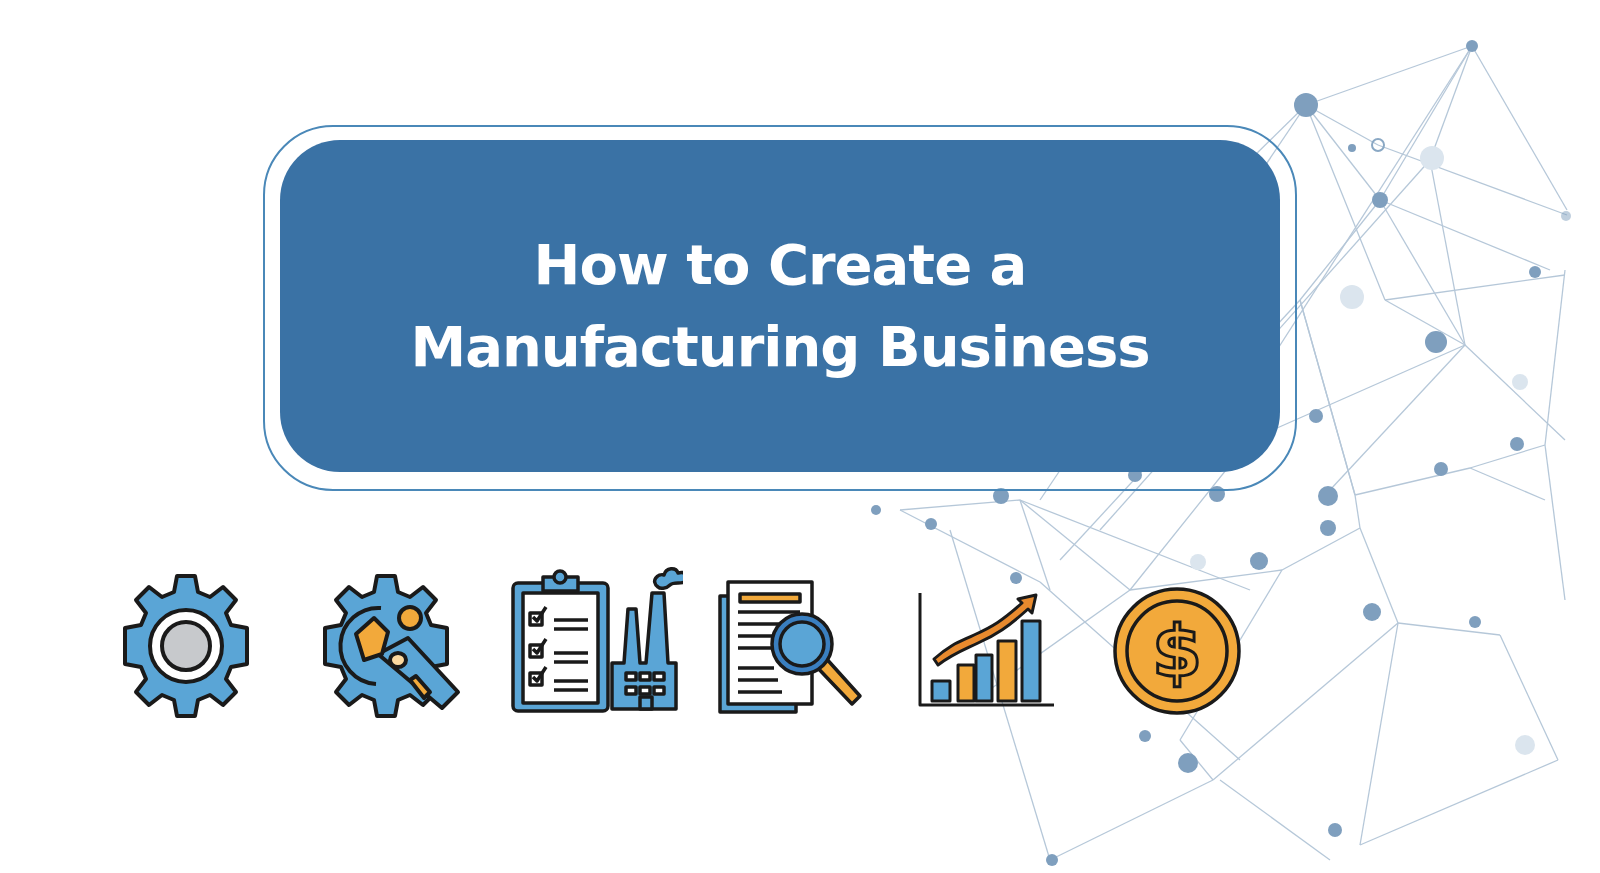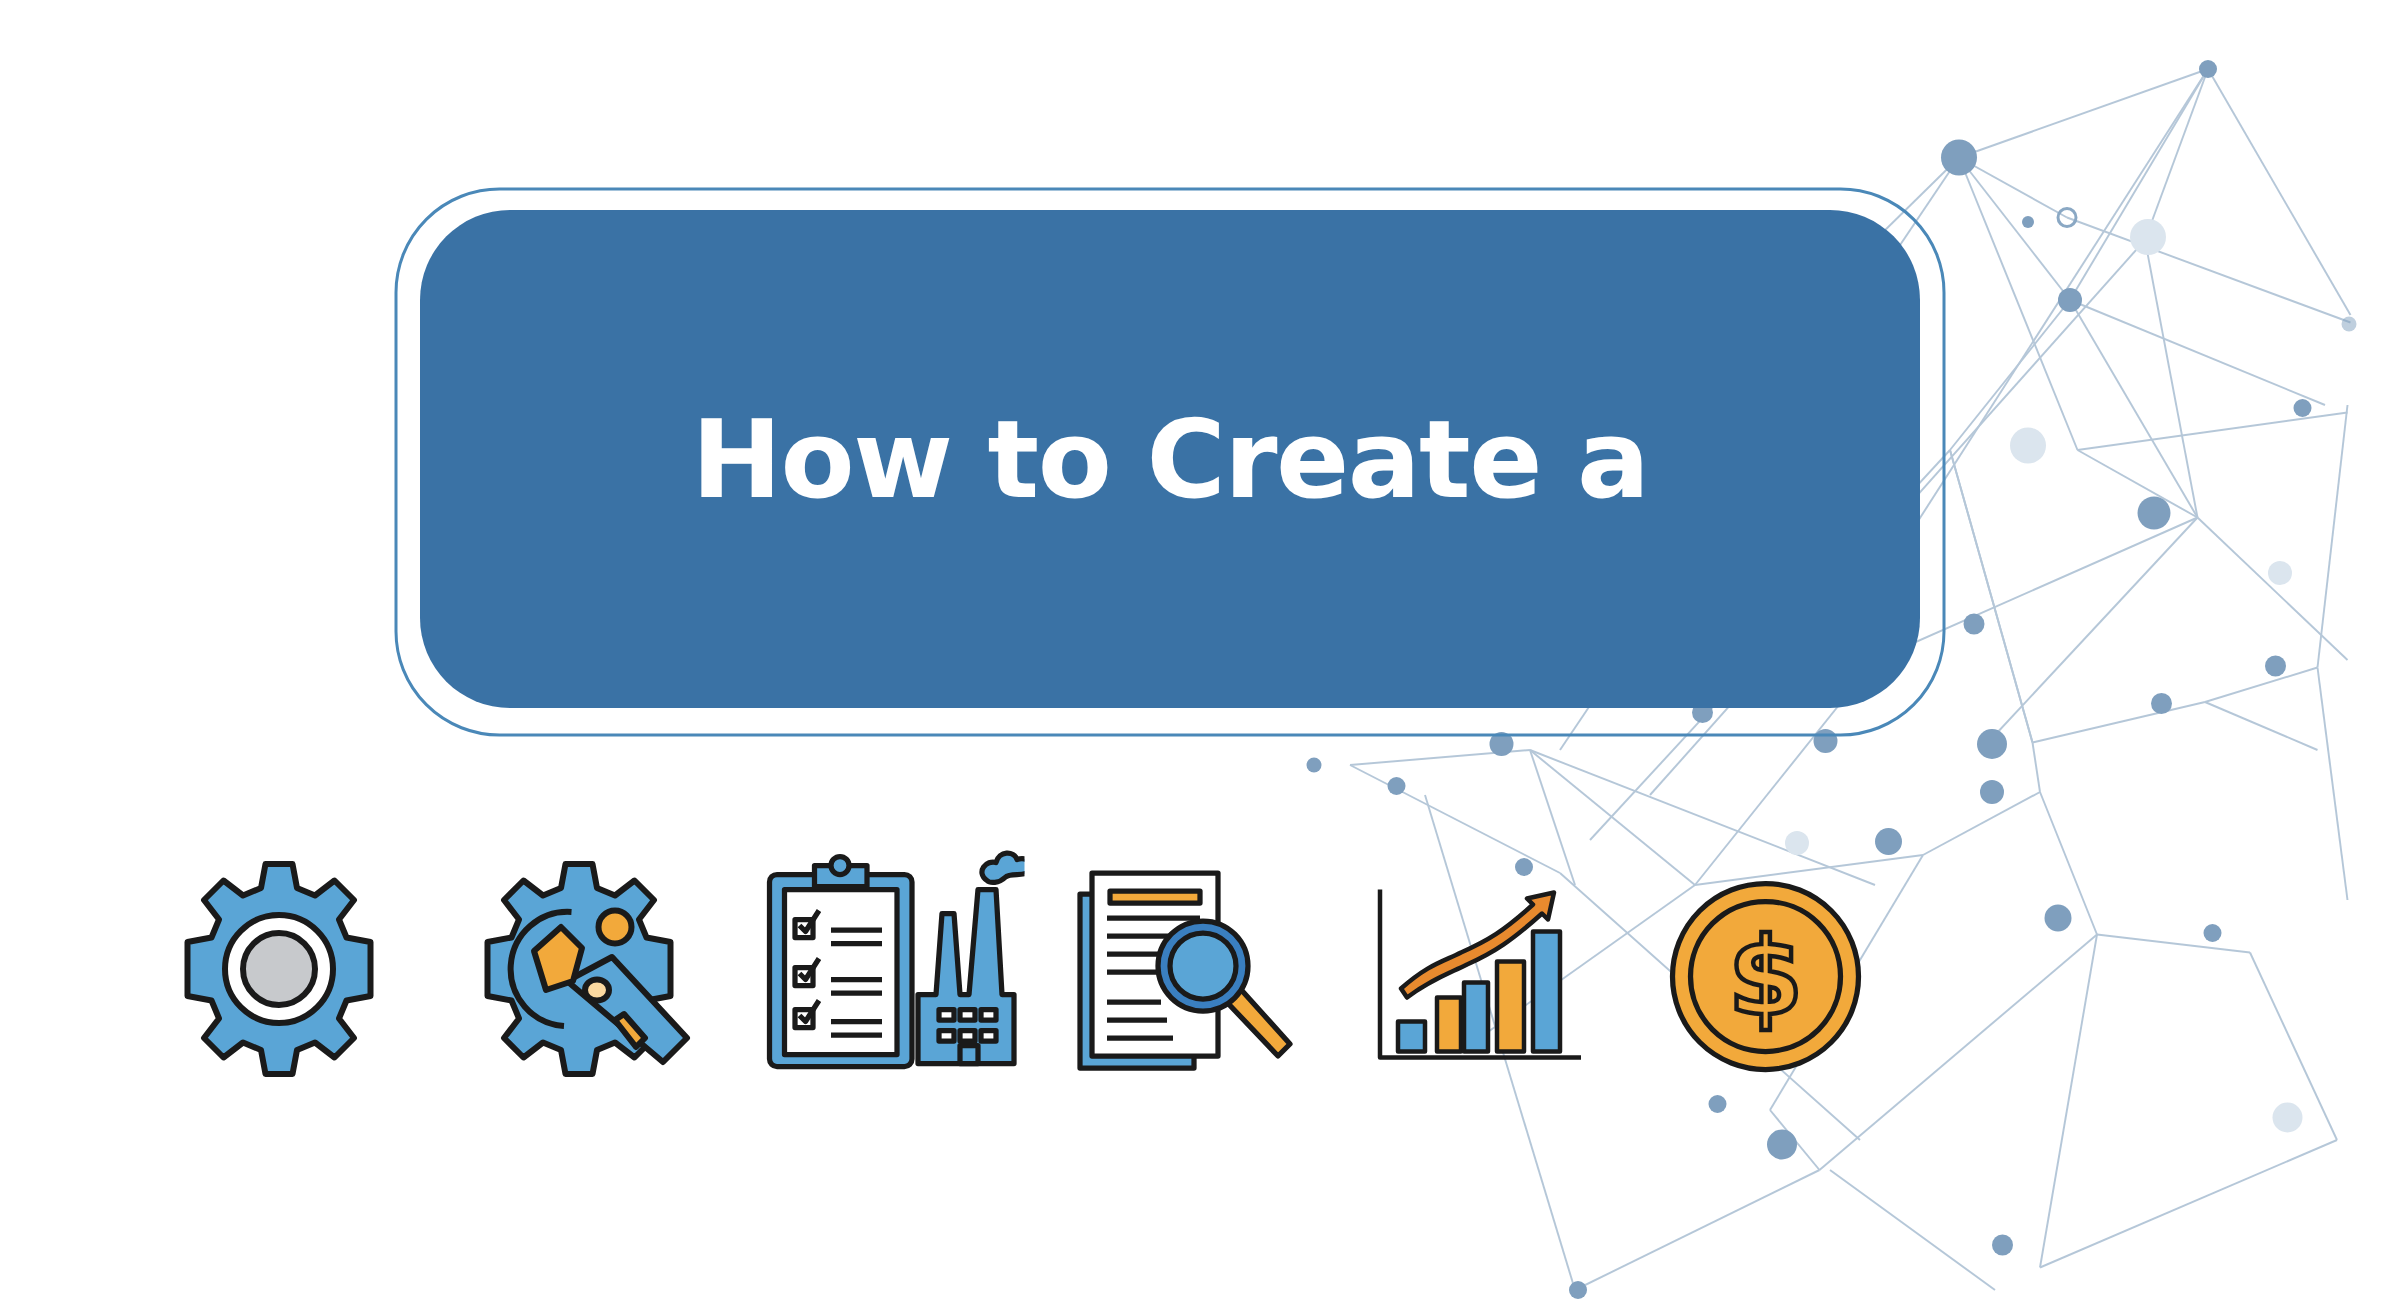--- a/index.html
+++ b/index.html
@@ -9,21 +9,21 @@
     position:absolute; left:263px; top:125px; width:1034px; height:366px;
     border:2.5px solid #4a88b8; border-radius:70px; box-sizing:border-box; background:transparent;
   }
   .title-box {
     position:absolute; left:280px; top:140px; width:1000px; height:332px;
     background:#3a72a5; border-radius:60px;
     display:flex; flex-direction:column; align-items:center; justify-content:center;
   }
   .title-line {
     color:#ffffff; font-family:"DejaVu Sans", sans-serif; font-weight:bold;
-    font-size:72px; line-height:82px; letter-spacing:-1px; text-align:center; white-space:nowrap;
+    font-size:56px; line-height:82px; letter-spacing:-1px; text-align:center; white-space:nowrap;
   }
   .icon { position:absolute; }
 </style>
 </head>
 <body>
 
 <svg class="network" viewBox="0 0 1600 873">
   <g stroke="#a9bed2" stroke-width="1.3" fill="none" opacity="0.85">
     <line x1="1306" y1="105" x2="1472" y2="46"></line>
     <line x1="1306" y1="105" x2="1380" y2="200"></line>
@@ -110,20 +110,21 @@
     <circle cx="1352" cy="297" r="12"></circle>
     <circle cx="1520" cy="382" r="8"></circle>
     <circle cx="1525" cy="745" r="10"></circle>
     <circle cx="1198" cy="562" r="8"></circle>
   </g>
 </svg>
 
 <div class="title-outer"></div>
 <div class="title-box">
   <div class="title-line">How to Create a</div>
+  <div class="title-line">Manufacturing Business</div>
 </div>
 
 <svg class="icon" style="left:112px;top:572px" width="148" height="148" viewBox="-74 -74 148 148">
   <g stroke="#1a1a1a" stroke-width="4" stroke-linejoin="round">
     <path fill="#5aa5d6" d="M-9,-70 L9,-70 L12,-54 L24,-49 L37,-59 L50,-46 L40,-33 L45,-21 L61,-18 L61,0 L61,18 L45,21 L40,33 L50,46 L37,59 L24,49 L12,54 L9,70 L-9,70 L-12,54 L-24,49 L-37,59 L-50,46 L-40,33 L-45,21 L-61,18 L-61,-18 L-45,-21 L-40,-33 L-50,-46 L-37,-59 L-24,-49 L-12,-54 Z"></path>
     <circle r="36" fill="#ffffff"></circle>
     <circle r="24" fill="#c7c9cc"></circle>
   </g>
 </svg>
 

